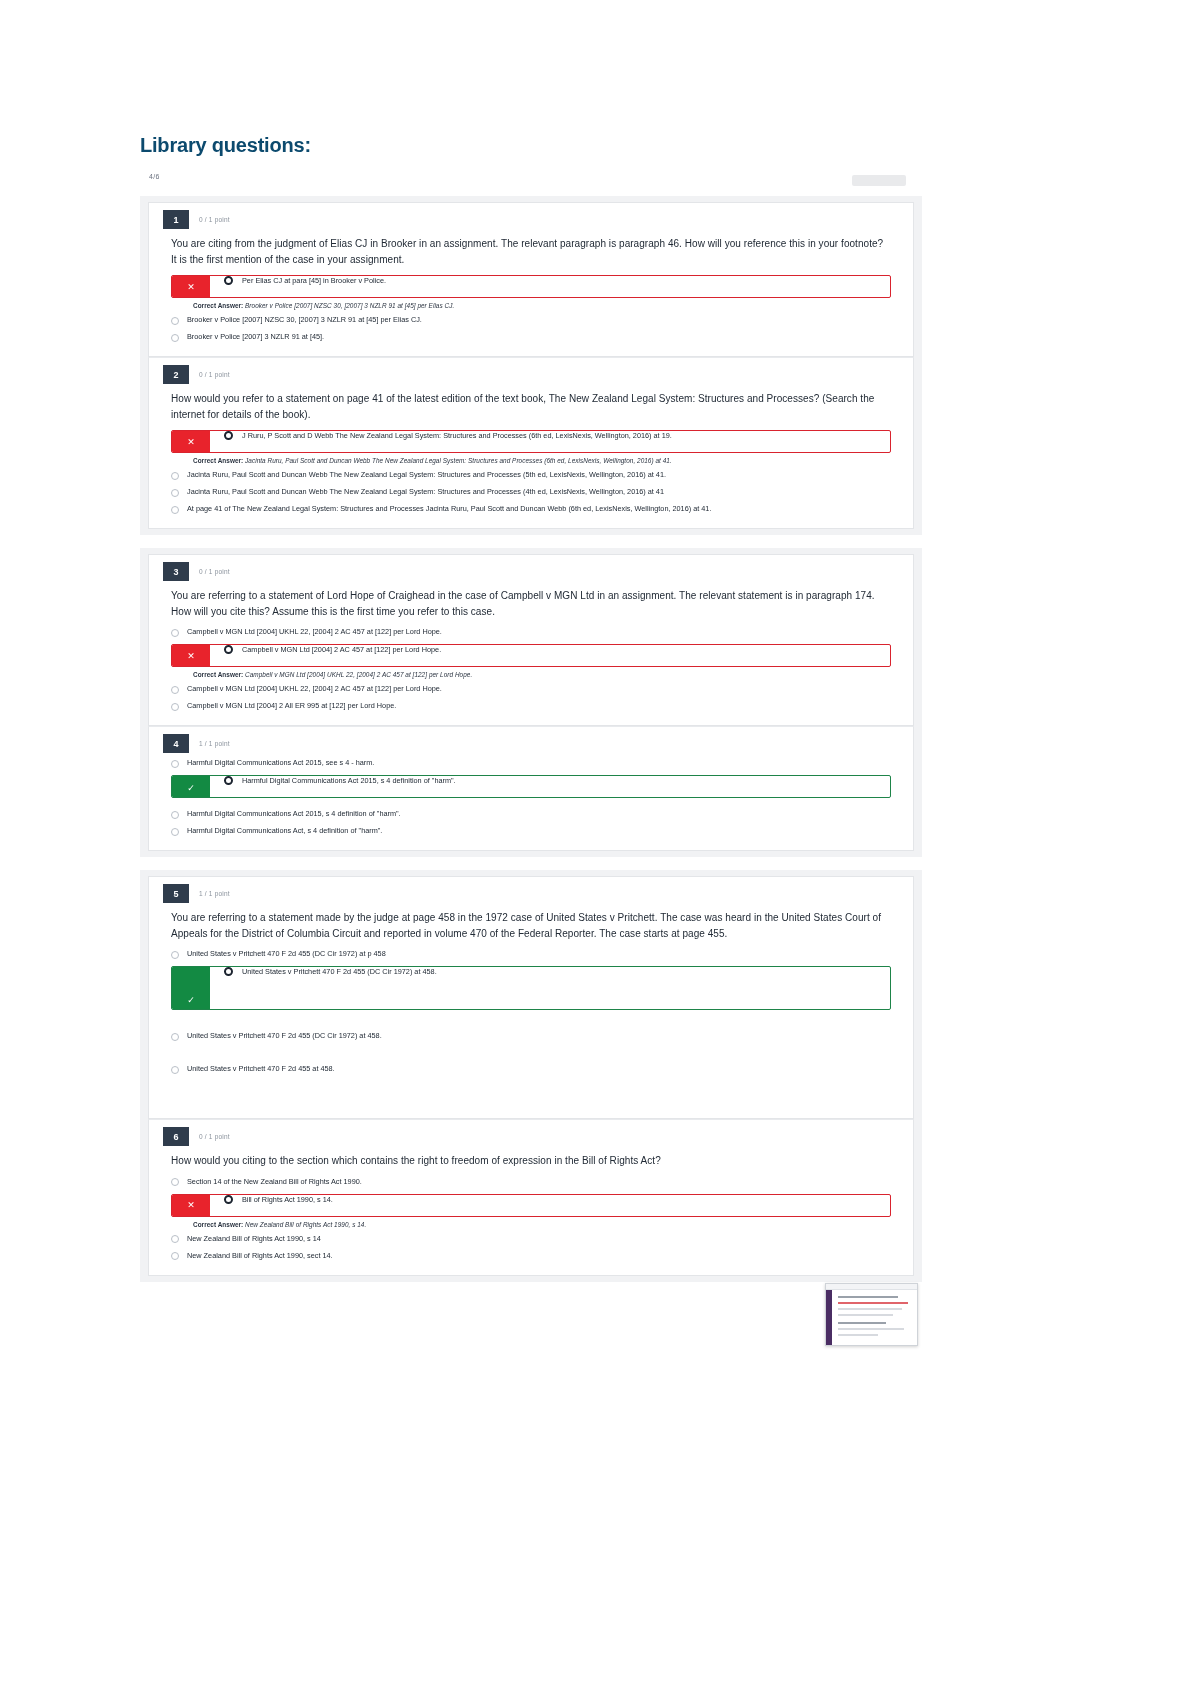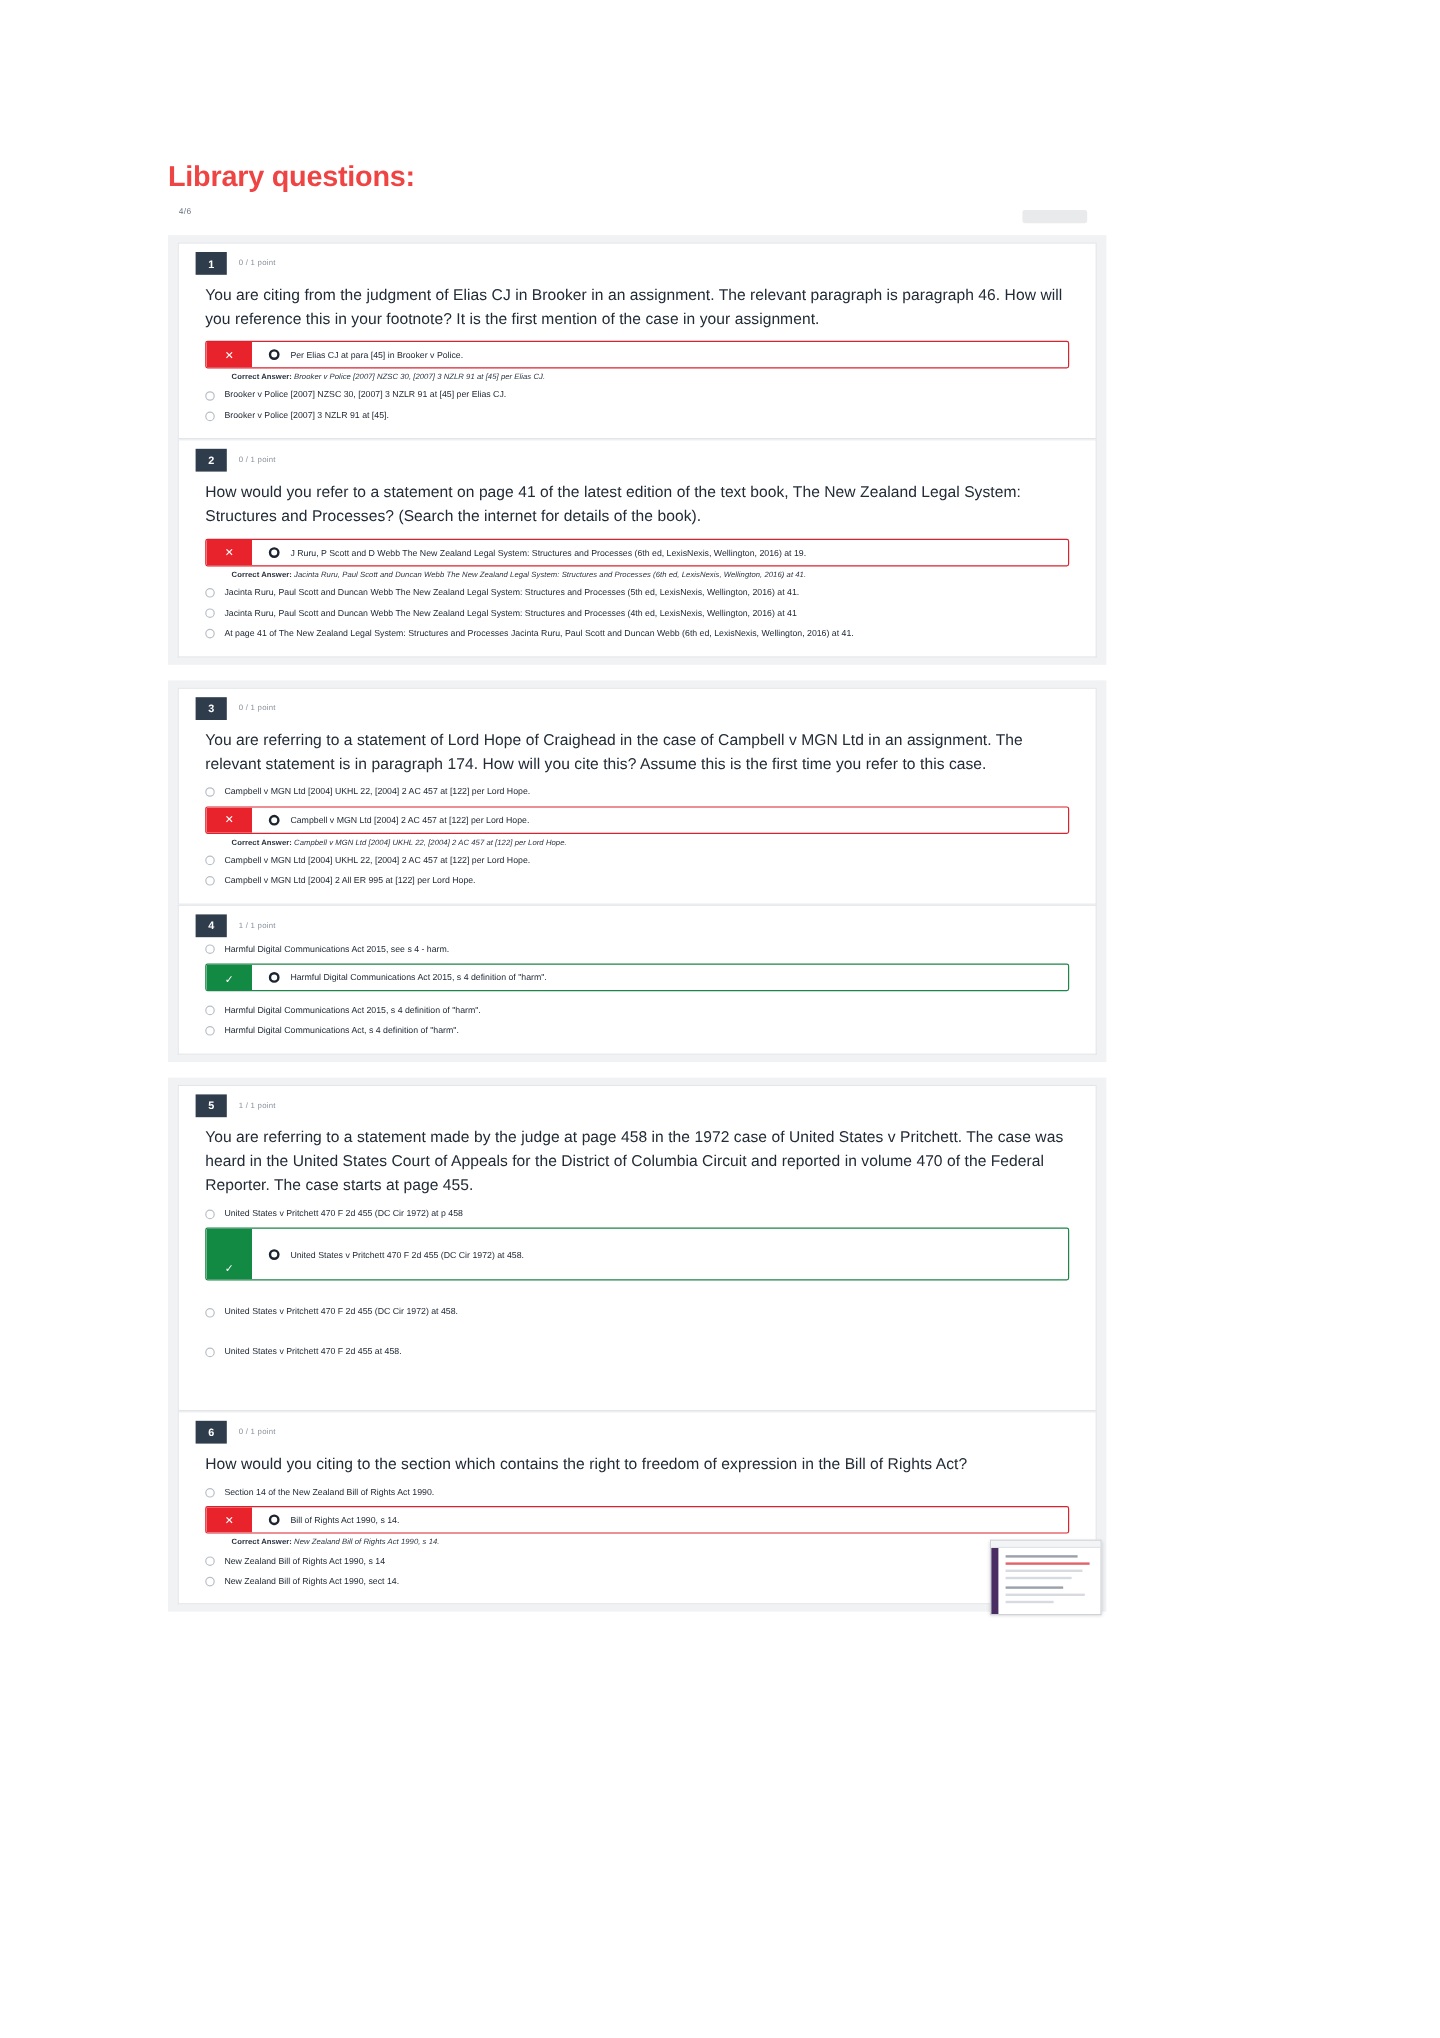--- a/index.html
+++ b/index.html
@@ -17,24 +17,24 @@
   .page {
     position: absolute;
     left: 0; top: 0;
     width: 1200px; height: 1698px;
   }
 
   .doc-title {
     position: absolute;
     left: 140px;
     top: 134px;
-    font-size: 24px;
+    font-size: 20px;
     font-weight: bold;
     letter-spacing: -0.2px;
-    color: #ef4444;
+    color: #0c4a6e;
   }
 
   
   .shot {
     position: absolute;
     left: 140px;
     top: 170px;
     width: 782px;
     background: #ffffff;
   }
@@ -91,21 +91,21 @@
     justify-content: center;
     margin-left: 14px;
   }
   .qpoints {
     font-size: 6.5px;
     color: #8a929c;
     letter-spacing: 0.2px;
   }
 
   .qtext {
-    font-size: 13px;
+    font-size: 10px;
     line-height: 1.55;
     color: #222b36;
     padding: 5px 22px 5px 22px;
     letter-spacing: 0.05px;
   }
 
   .opts { padding: 0 22px 0 22px; }
 
   .opt {
     display: flex;
@@ -149,21 +149,21 @@
     flex: 0 0 auto;
   }
   .opt-sel.correct .chip {
     background: #138a43;
     align-items: flex-end;
     padding-bottom: 4px;
   }
   .opt-sel.correct.tall { min-height: 44px; }
   .opt-sel .body {
     display: flex;
-    align-items: center;
+    align-items: flex-start;
     padding-left: 14px;
     font-size: 7.3px;
     color: #222b36;
   }
   .opt-sel .radio-filled {
     width: 9px; height: 9px;
     border: 2.3px solid #1c2430;
     border-radius: 50%;
     margin-right: 9px;
     flex: 0 0 auto;

